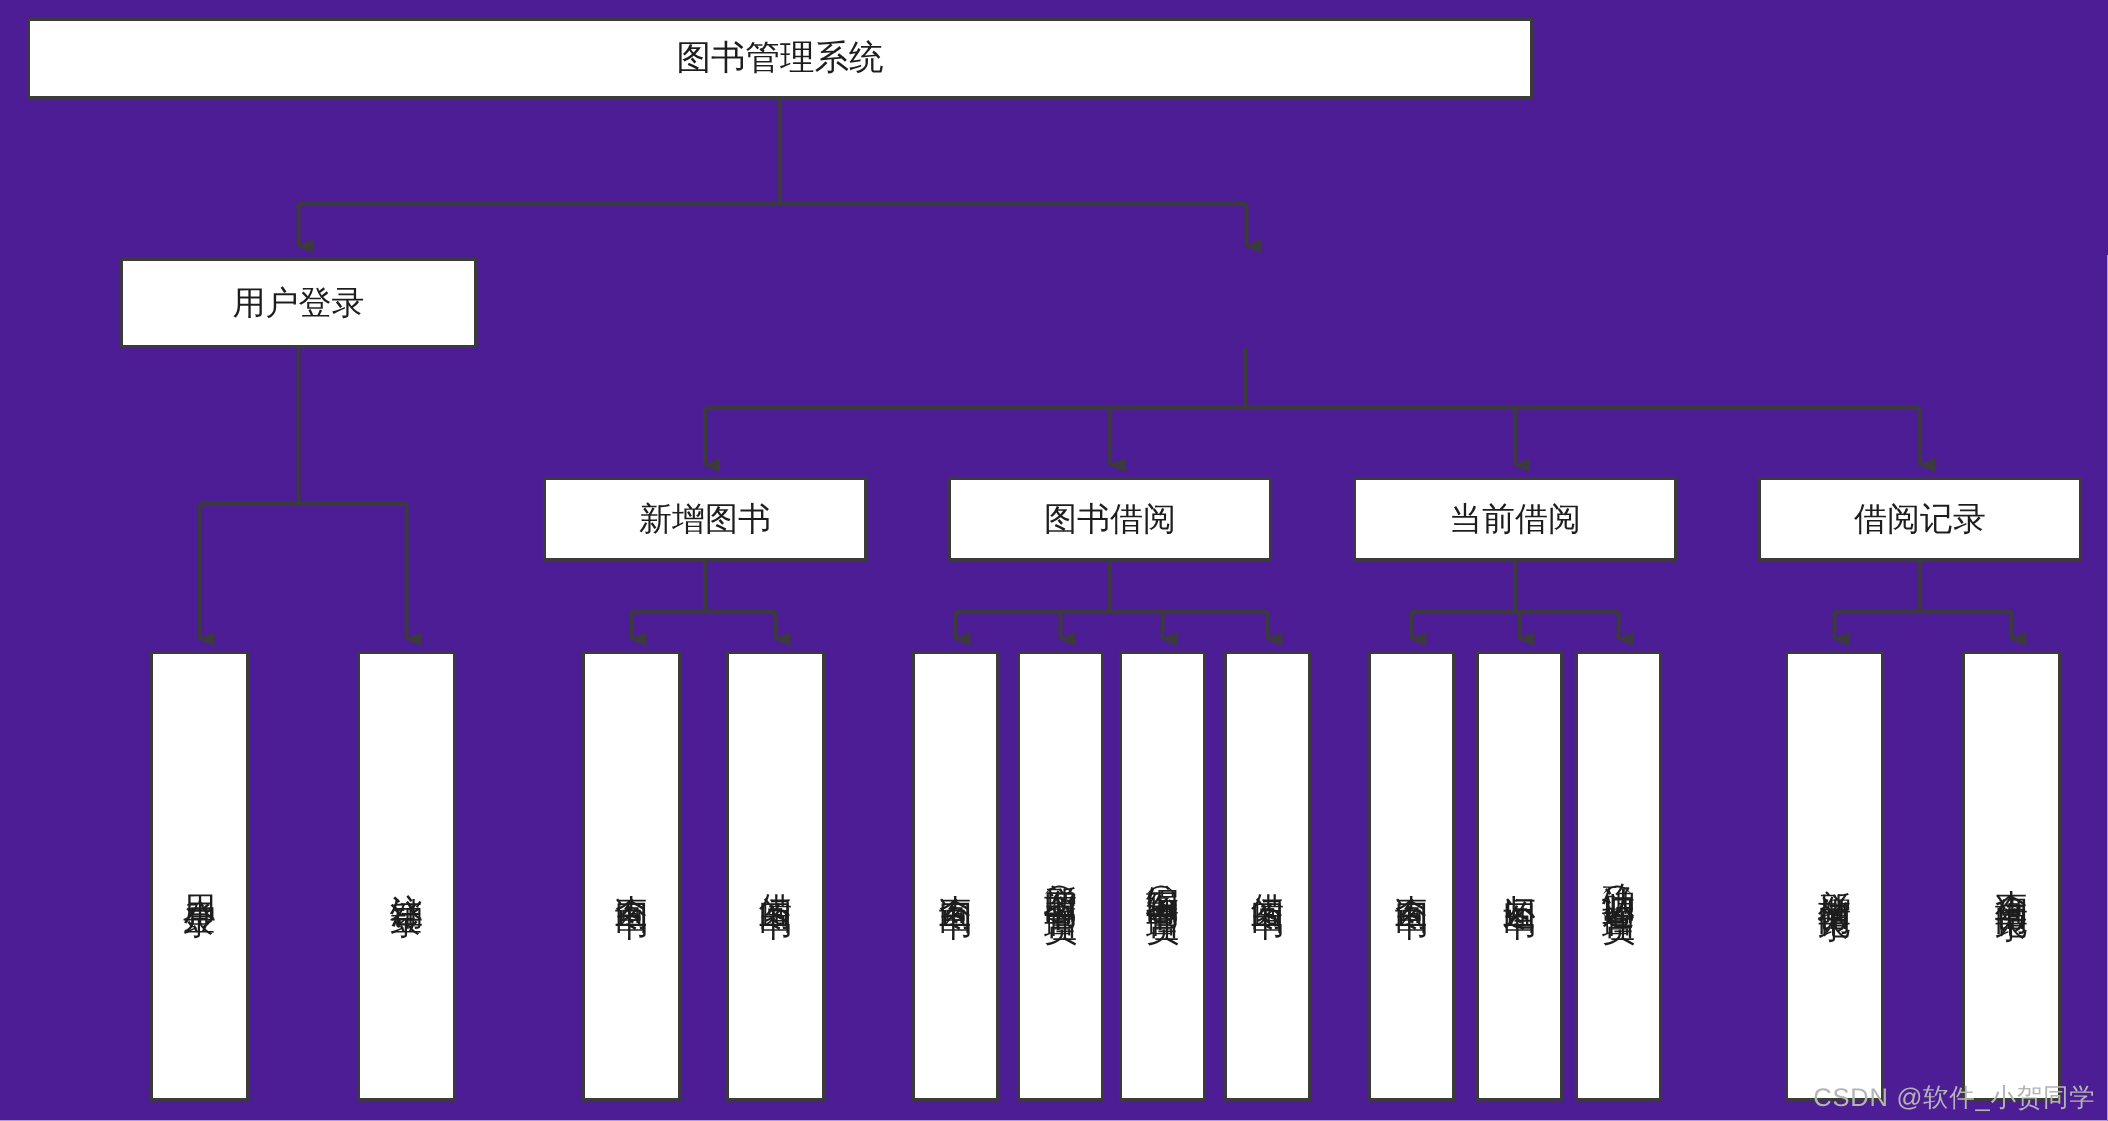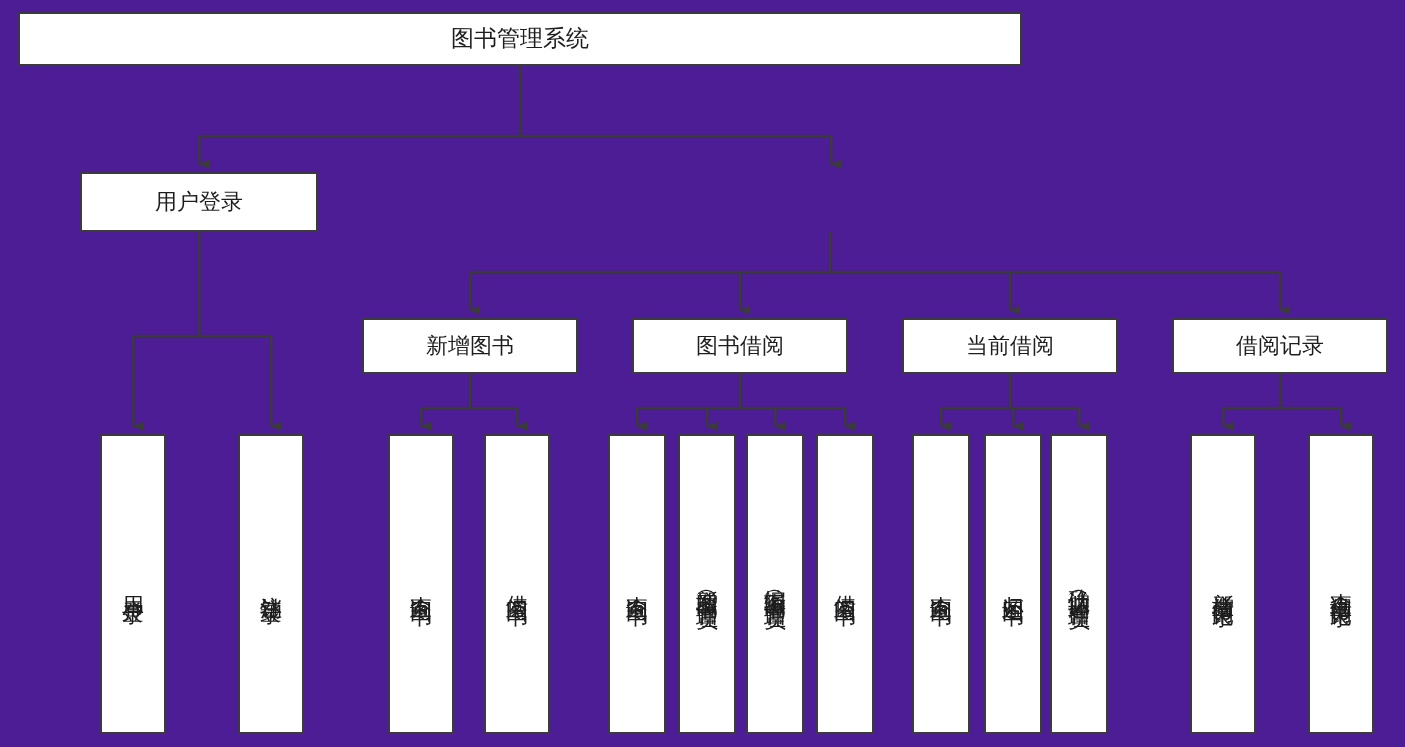--- a/index.html
+++ b/index.html
@@ -176,13 +176,14 @@
   <div class="node-box leaf" style="left: 1050px; top: 434px; width: 58px; height: 300px; border-color: rgb(59, 59, 59); background: rgb(255, 255, 255);">
     <span class="node-label" style="color: rgb(29, 29, 29);">确认归还（管理员）</span>
   </div>
   <div class="node-box leaf" style="left: 1190px; top: 434px; width: 66px; height: 300px; border-color: rgb(59, 59, 59); background: rgb(255, 255, 255);">
     <span class="node-label" style="color: rgb(29, 29, 29);">新增借阅记录</span>
   </div>
   <div class="node-box leaf" style="left: 1308px; top: 434px; width: 66px; height: 300px; border-color: rgb(59, 59, 59); background: rgb(255, 255, 255);">
     <span class="node-label" style="color: rgb(29, 29, 29);">查询借阅记录</span>
   </div>
 
+  <div id="watermark" style="color: rgb(180, 180, 180);">CSDN @软件_小贺同学</div>
 </div>
 
 </body></html>

